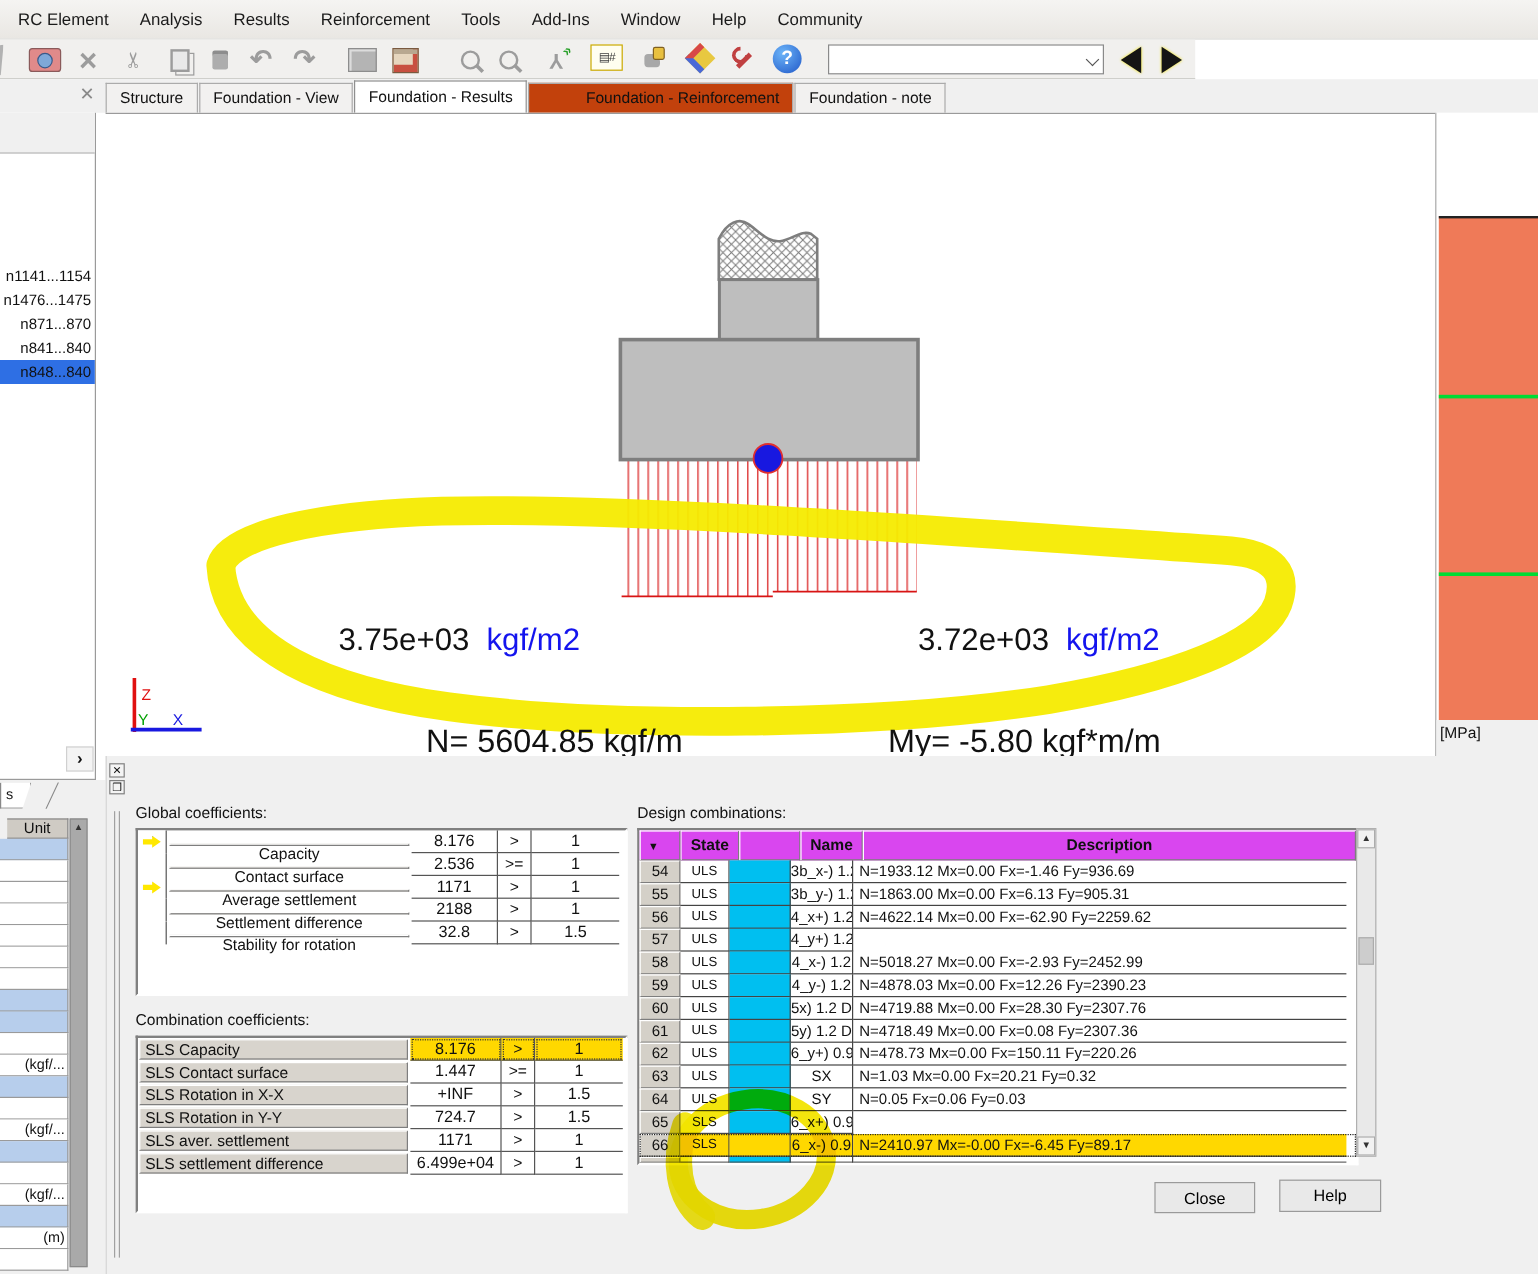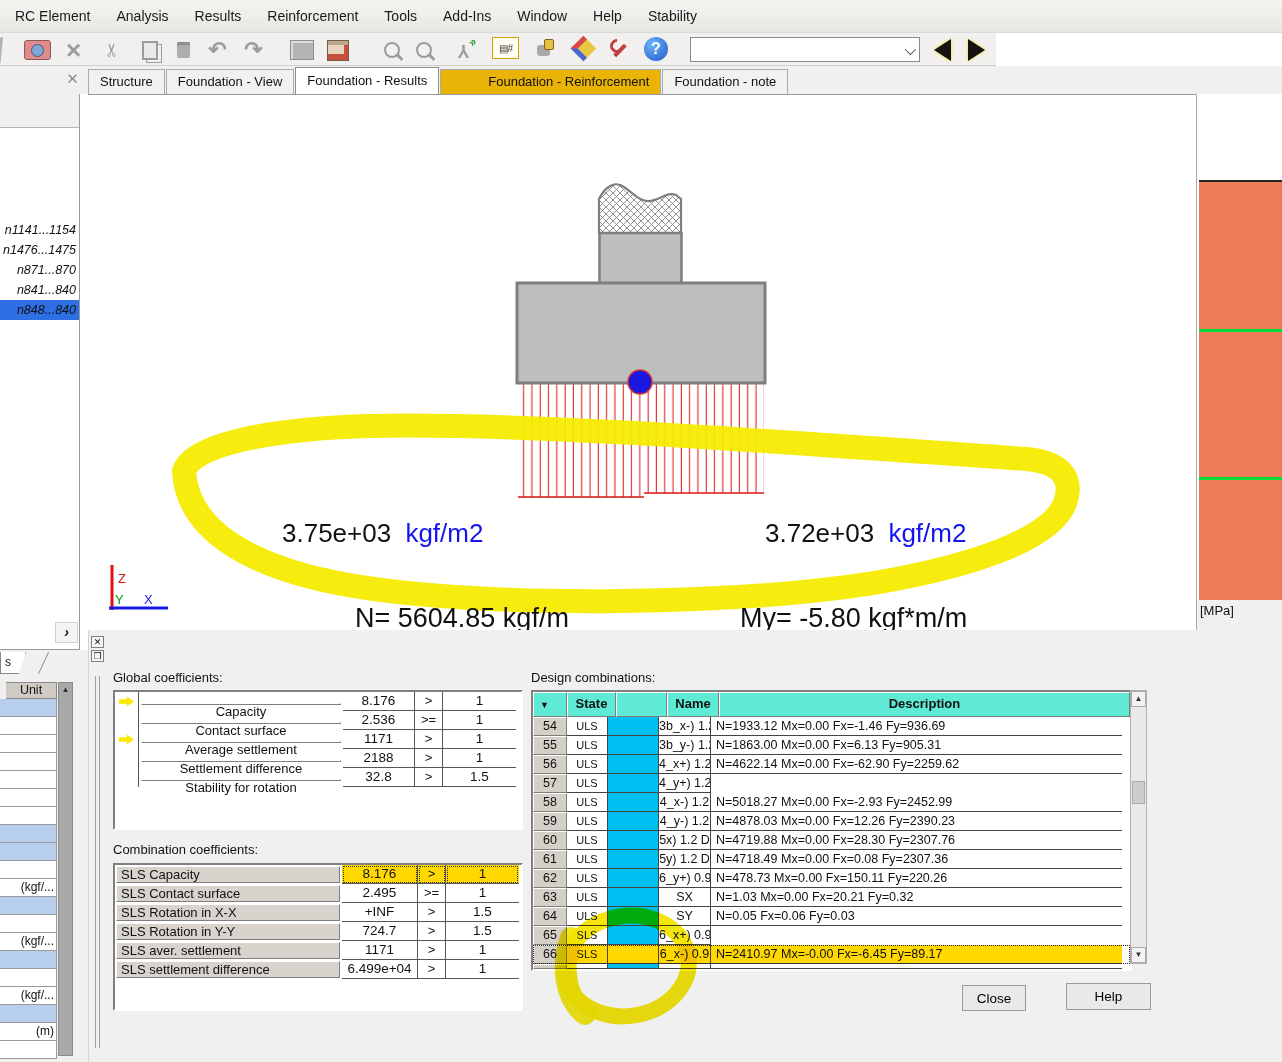--- a/index.html
+++ b/index.html
@@ -53,25 +53,25 @@
   #nav-next{left:968px;border-top:11px solid transparent;border-bottom:11px solid transparent;border-left:17px solid #141414;}
 
   
   #tabstrip{position:absolute;left:0;top:66px;width:1282px;height:28px;background:#F0F0F0;}
   #pane-close{position:absolute;left:64px;top:5px;width:17px;height:17px;color:#8A8A8A;
               font-size:15px;line-height:15px;text-align:center;cursor:pointer;}
   #tabs{position:absolute;left:88px;top:0;height:28px;display:flex;align-items:flex-end;}
   .tab{height:25px;line-height:23px;padding:0 11px;font-size:13px;background:#F2F1F0;
        border:1px solid #ABABAB;border-bottom:none;margin-right:1px;cursor:pointer;white-space:nowrap;}
   .tab.active{background:#fff;height:27px;line-height:26px;border-color:#8F8F8F;}
-  .tab.hl{background:#eab308;padding-left:47px;}
+  .tab.hl{background:#c2410c;padding-left:47px;}
 
   
   #sidebar{position:absolute;left:0;top:94px;width:80px;height:556px;background:#fff;
-           border-right:1px solid #9A9A9A;border-bottom:1px solid #9A9A9A;font-style:italic;}
+           border-right:1px solid #9A9A9A;border-bottom:1px solid #9A9A9A;}
   #sidebar .top{position:absolute;left:0;top:0;width:100%;height:34px;background:#F0F0F0;border-bottom:1px solid #B8B8B8;}
   #sbitems{position:absolute;left:0;top:126px;width:100%;}
   .sitem{height:20px;line-height:20px;font-size:12.5px;text-align:right;padding-right:3px;
          white-space:nowrap;overflow:hidden;direction:rtl;cursor:pointer;}
   .sitem.ssel{background:#2E6FE4;}
   #sb-expand{position:absolute;left:55px;top:528px;width:23px;height:21px;background:#F4F4F4;
              border:1px solid #D0D0D0;font-weight:bold;font-size:14px;text-align:center;line-height:19px;cursor:pointer;}
 
   
   #canvas{position:absolute;left:88px;top:94px;width:1108px;height:536px;background:#fff;
@@ -130,21 +130,21 @@
   .crow{display:flex;height:19px;}
   .clab{width:224px;background:#D8D4CD;border:1px solid;border-color:#FFF #7E7E7E #7E7E7E #FFF;
         margin:1px 2px 1px 1px;font-size:13px;padding-left:4px;line-height:15px;}
   .cval{width:76px;border-right:1px solid #555;border-bottom:1px solid #555;font-size:13.5px;text-align:center;line-height:18px;}
   .cop{width:28px;border-right:1px solid #555;border-bottom:1px solid #555;font-size:13px;text-align:center;line-height:18px;}
   .clim{width:73px;border-bottom:1px solid #555;font-size:13.5px;text-align:center;line-height:18px;}
   .crow.chl .cval,.crow.chl .cop,.crow.chl .clim{background:#FFD800;outline:1px dotted #333;outline-offset:-2px;}
 
   
   #dtable{position:absolute;left:426px;top:60px;width:601px;border:2px solid;border-color:#808080 #FFF #FFF #808080;background:#fff;}
-  .dhead{display:flex;height:25px;background:#5eead4;}
+  .dhead{display:flex;height:25px;background:#d946ef;}
   .dh{border:1px solid;border-color:#FFF #7E7E7E #7E7E7E #FFF;font-size:13px;font-weight:bold;
       text-align:center;line-height:22px;}
   .dh.num{width:34px;font-weight:normal;position:relative;}
   .dh.num:after{content:"▼";position:absolute;left:6px;bottom:0px;font-size:9px;color:#111;}
   .dh.state{width:49px;}
   .dh.color{width:51px;}
   .dh.name{width:52px;}
   .dh.desc{width:411px;}
   .drow{display:flex;height:19px;}
   .dnum{width:34px;background:#D4D0C8;border:1px solid;border-color:#FFF #7E7E7E #7E7E7E #FFF;
@@ -175,21 +175,21 @@
   <div id="menubar">
 
   <div class="mitem">RC Element</div>
       <div class="mitem">Analysis</div>
       <div class="mitem">Results</div>
       <div class="mitem">Reinforcement</div>
       <div class="mitem">Tools</div>
       <div class="mitem">Add-Ins</div>
       <div class="mitem">Window</div>
       <div class="mitem">Help</div>
-      <div class="mitem">Stability</div>
+      <div class="mitem">Community</div>
     </div>
 
   <div id="toolbar">
       <span class="ticon i-snapshot-partial-icon" style="left: -9px;"></span>
       <span class="ticon i-camera-icon" style="left: 24px;"></span>
       <span class="ticon i-delete-icon" style="left: 60px;"></span>
       <span class="ticon i-cut-icon" style="left: 98px;"></span>
       <span class="ticon i-copy-icon" style="left: 136px;"></span>
       <span class="ticon i-paste-icon" style="left: 170px;"></span>
       <span class="ticon i-undo-icon" style="left: 204px;"></span>
@@ -395,21 +395,21 @@
       <div>
 
       <div class="crow chl">
           <span class="clab">SLS Capacity</span>
           <span class="cval">8.176</span>
           <span class="cop">&gt;</span>
           <span class="clim">1</span>
         </div>
           <div class="crow">
           <span class="clab">SLS Contact surface</span>
-          <span class="cval">2.495</span>
+          <span class="cval">1.447</span>
           <span class="cop">&gt;=</span>
           <span class="clim">1</span>
         </div>
           <div class="crow">
           <span class="clab">SLS Rotation in X-X</span>
           <span class="cval">+INF</span>
           <span class="cop">&gt;</span>
           <span class="clim">1.5</span>
         </div>
           <div class="crow">
@@ -547,17 +547,17 @@
       <div class="sarrow" style="top:0">▲</div>
       <div id="dthumb"></div>
       <div class="sarrow" style="bottom:0">▼</div>
     </div>
 
     <svg id="blob" width="210" height="160">
       <ellipse cx="112" cy="78" rx="62" ry="50" fill="none" stroke="#F2E400" stroke-width="16" opacity="0.95" transform="rotate(-9 112 78)"></ellipse>
       <path d="M 56 50 C 46 78, 50 110, 70 126" fill="none" stroke="#F2E400" stroke-width="22" opacity="0.9" stroke-linecap="round"></path>
     </svg>
 
-    <button class="btn" style="left:857px;top:355px;width:64px;height:26px">Close</button>
+    <button class="btn" style="left:857px;top:355px;width:84px;height:26px">Close</button>
     <button class="btn" style="left:961px;top:353px;width:85px;height:27px">Help</button>
   </div>
 
 </div>
 
 </body></html>

